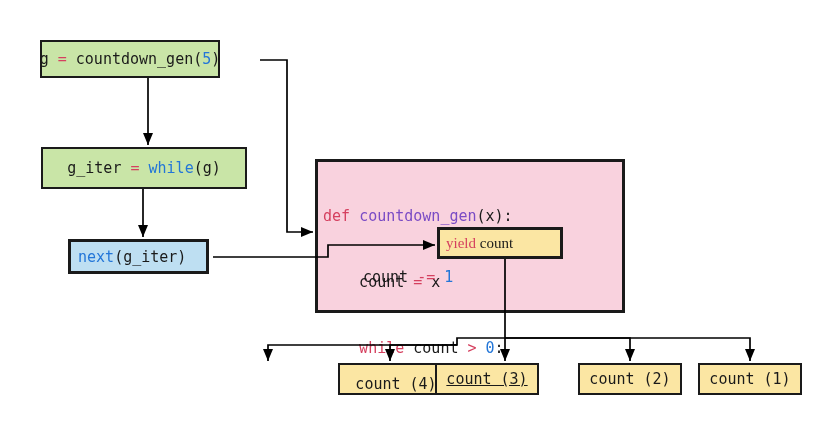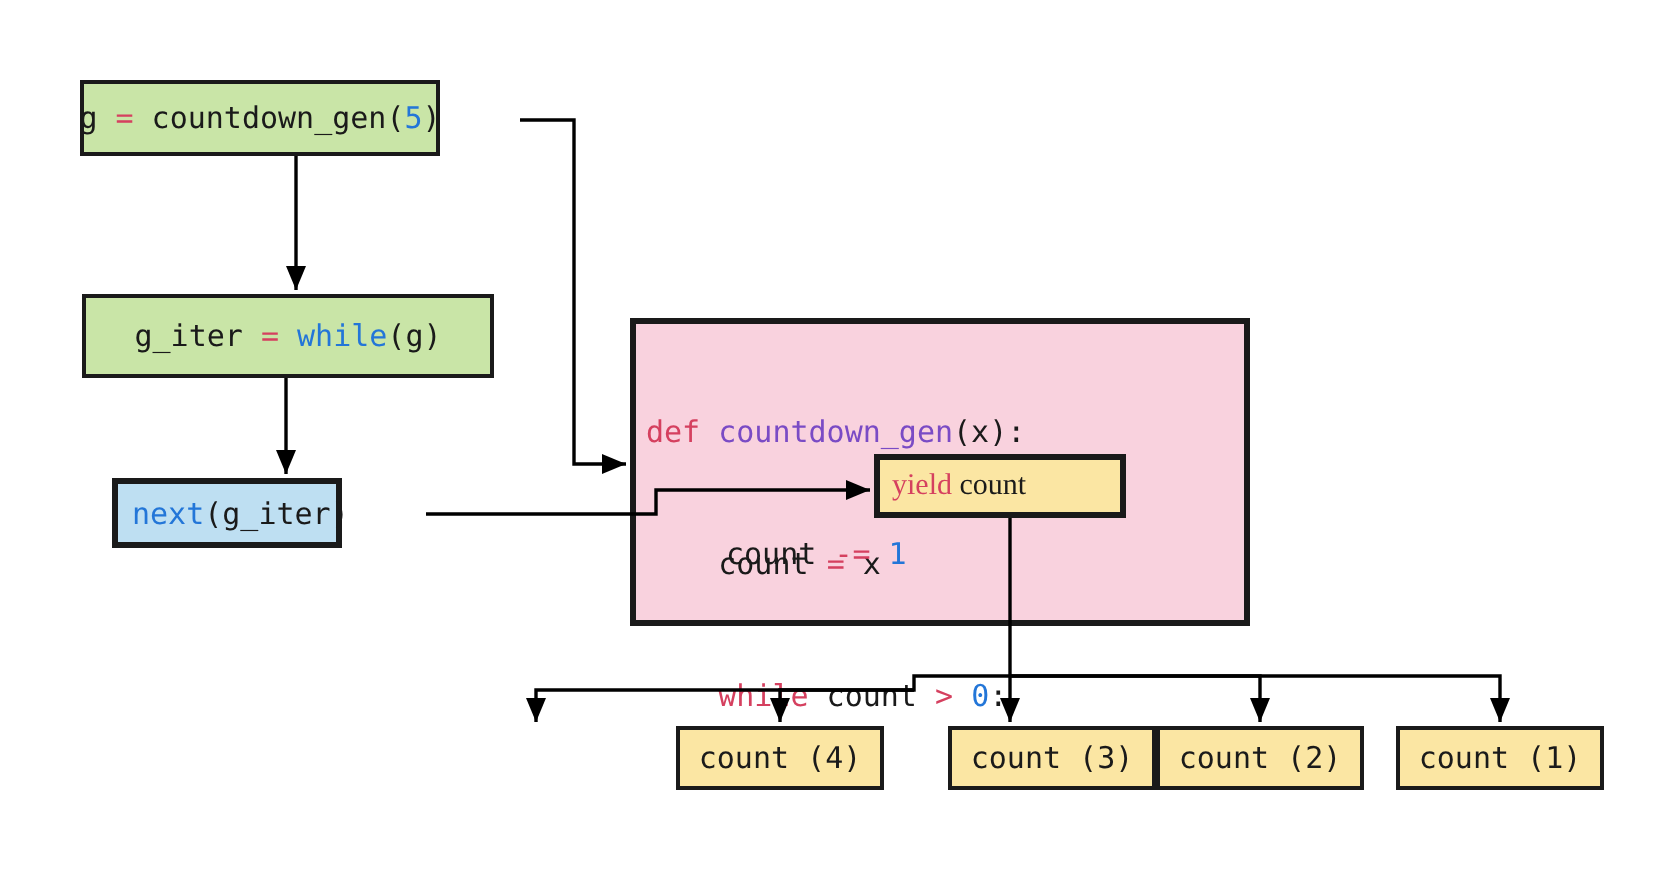--- a/index.html
+++ b/index.html
@@ -60,41 +60,41 @@
 <div id="canvas">
 
   <div class="box green center" style="left:40px; top:40px; width:180px; height:38px;">
     <span><span>g </span><span class="tk-kw">=</span><span> countdown_gen(</span><span class="tk-num">5</span><span>)</span></span>
   </div>
 
   <div class="box green center" style="left:41px; top:147px; width:206px; height:42px;">
     <span><span>g_iter </span><span class="tk-kw">=</span><span> </span><span class="tk-num">while</span><span>(g)</span></span>
   </div>
 
-  <div class="box blue" style="left:56px; top:239px; width:115px; height:35px; padding-left:7px;">
+  <div class="box blue" style="left:68px; top:239px; width:141px; height:35px; padding-left:7px;">
     <span><span class="tk-num">next</span><span>(g_iter)</span></span>
   </div>
 
   <div class="box pinkpanel" style="left:315px; top:159px; width:310px; height:154px;"></div>
 
   <div id="code-lines">
     <div><span class="tk-kw">def</span><span> </span><span class="tk-fn">countdown_gen</span><span>(x):</span></div>
     <div><span>    count </span><span class="tk-kw">=</span><span> x</span></div>
     <div><span class="tk-kw">    while</span><span> count </span><span class="tk-kw">&gt;</span><span> </span><span class="tk-num">0</span><span>:</span></div>
   </div>
 
   <div class="box yellow" style="left:437px; top:227px; width:126px; height:32px; padding-left:6px;font-family:Liberation Serif, serif;">
     <span><span class="tk-kw">yield</span><span> count</span></span>
   </div>
 
   <div id="code-tail"><span>count </span><span class="tk-kw">-=</span><span> </span><span class="tk-num">1</span></div>
 
-  <div class="box yellow out center" style="left:338px; top:363px; width:104px; height:32px;">
+  <div class="box yellow out center" style="left:338px; top:363px; width:116px; height:32px;align-items:flex-end;">
     <span>count (4)</span></div>
-  <div class="box yellow out center" style="left:474px; top:363px; width:104px; height:32px;">
+  <div class="box yellow out center" style="left:435px; top:363px; width:104px; height:32px;text-decoration:underline;">
     <span>count (3)</span></div>
   <div class="box yellow out center" style="left:578px; top:363px; width:104px; height:32px;text-align:right;">
     <span>count (2)</span></div>
   <div class="box yellow out center" style="left:698px; top:363px; width:104px; height:32px;">
     <span>count (1)</span></div>
 
   <svg id="arrow-layer" width="840" height="436" viewBox="0 0 840 436">
     <defs>
       <marker id="arrow" viewBox="0 0 12 12" refX="12" refY="6" markerWidth="12" markerHeight="12" markerUnits="userSpaceOnUse" orient="auto">
         <path d="M0,1 L12,6 L0,11 Z" fill="#000" style="stroke:none; fill:#000;"></path>

